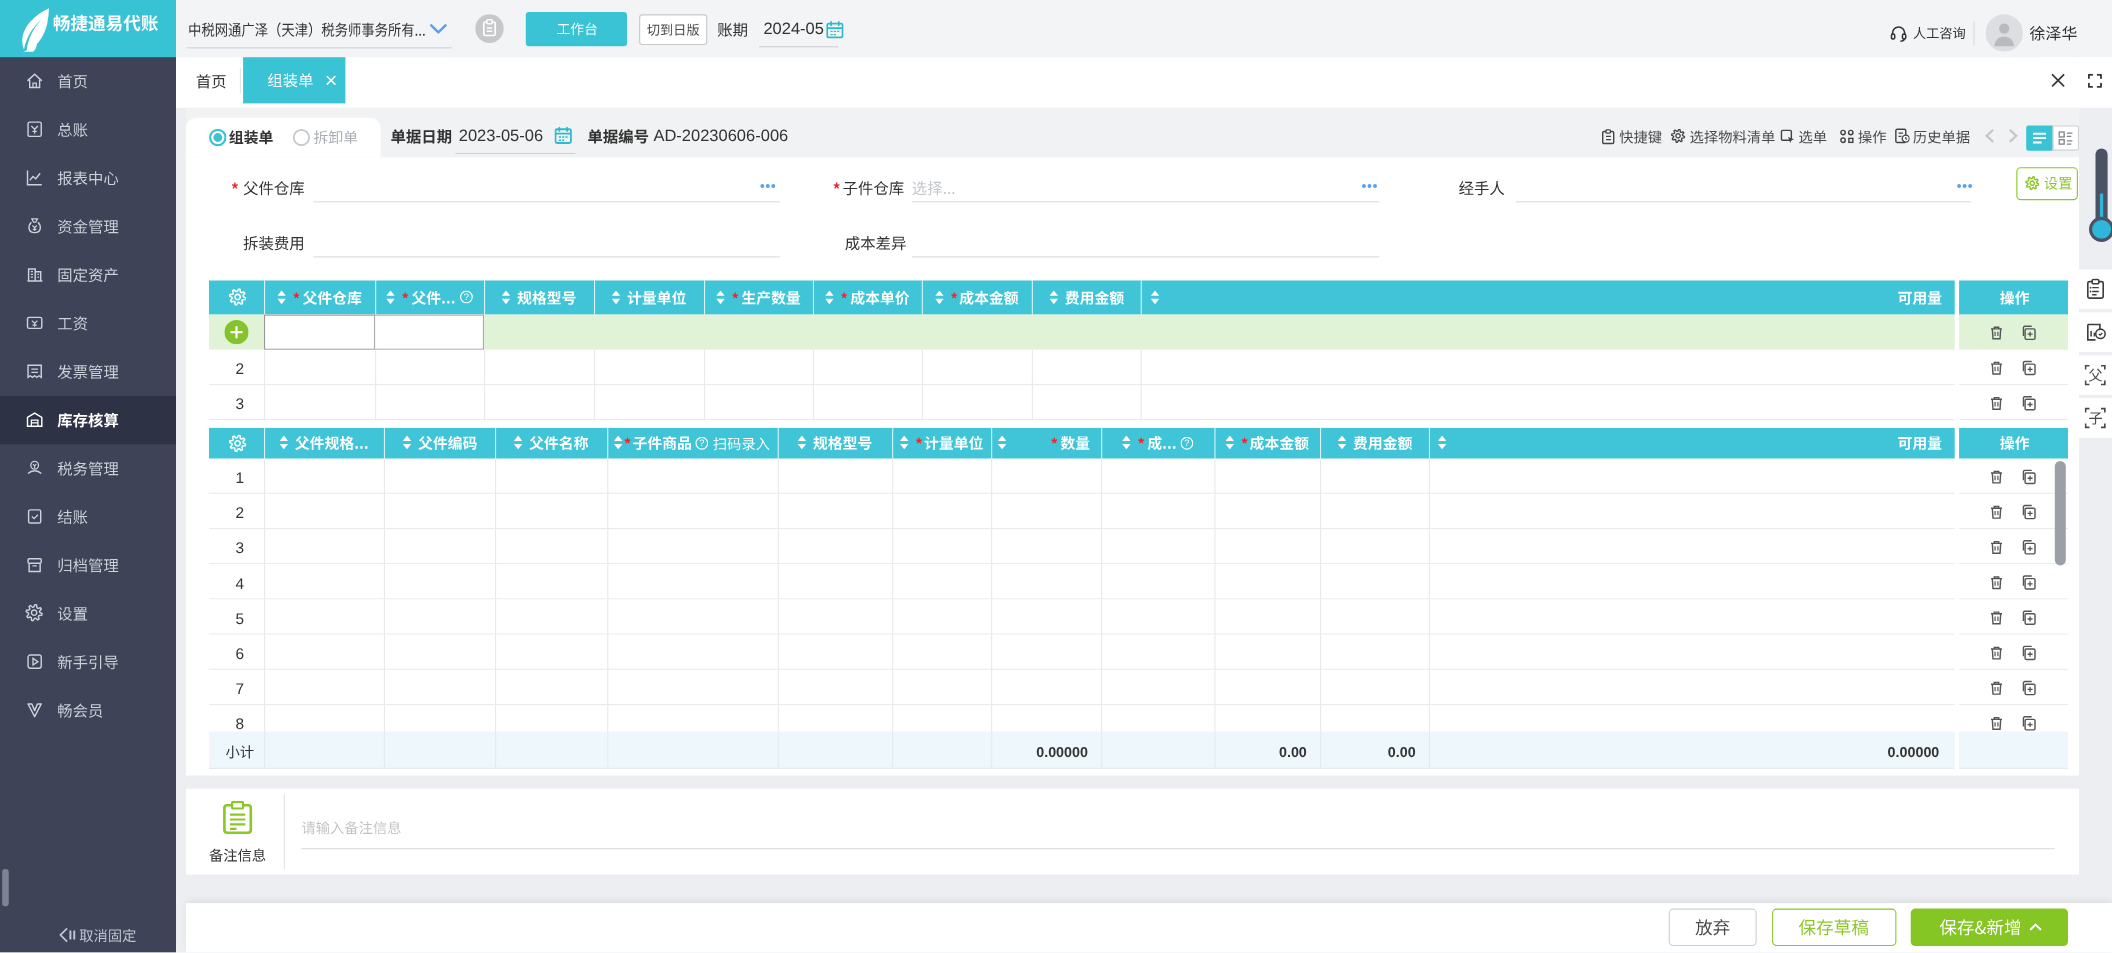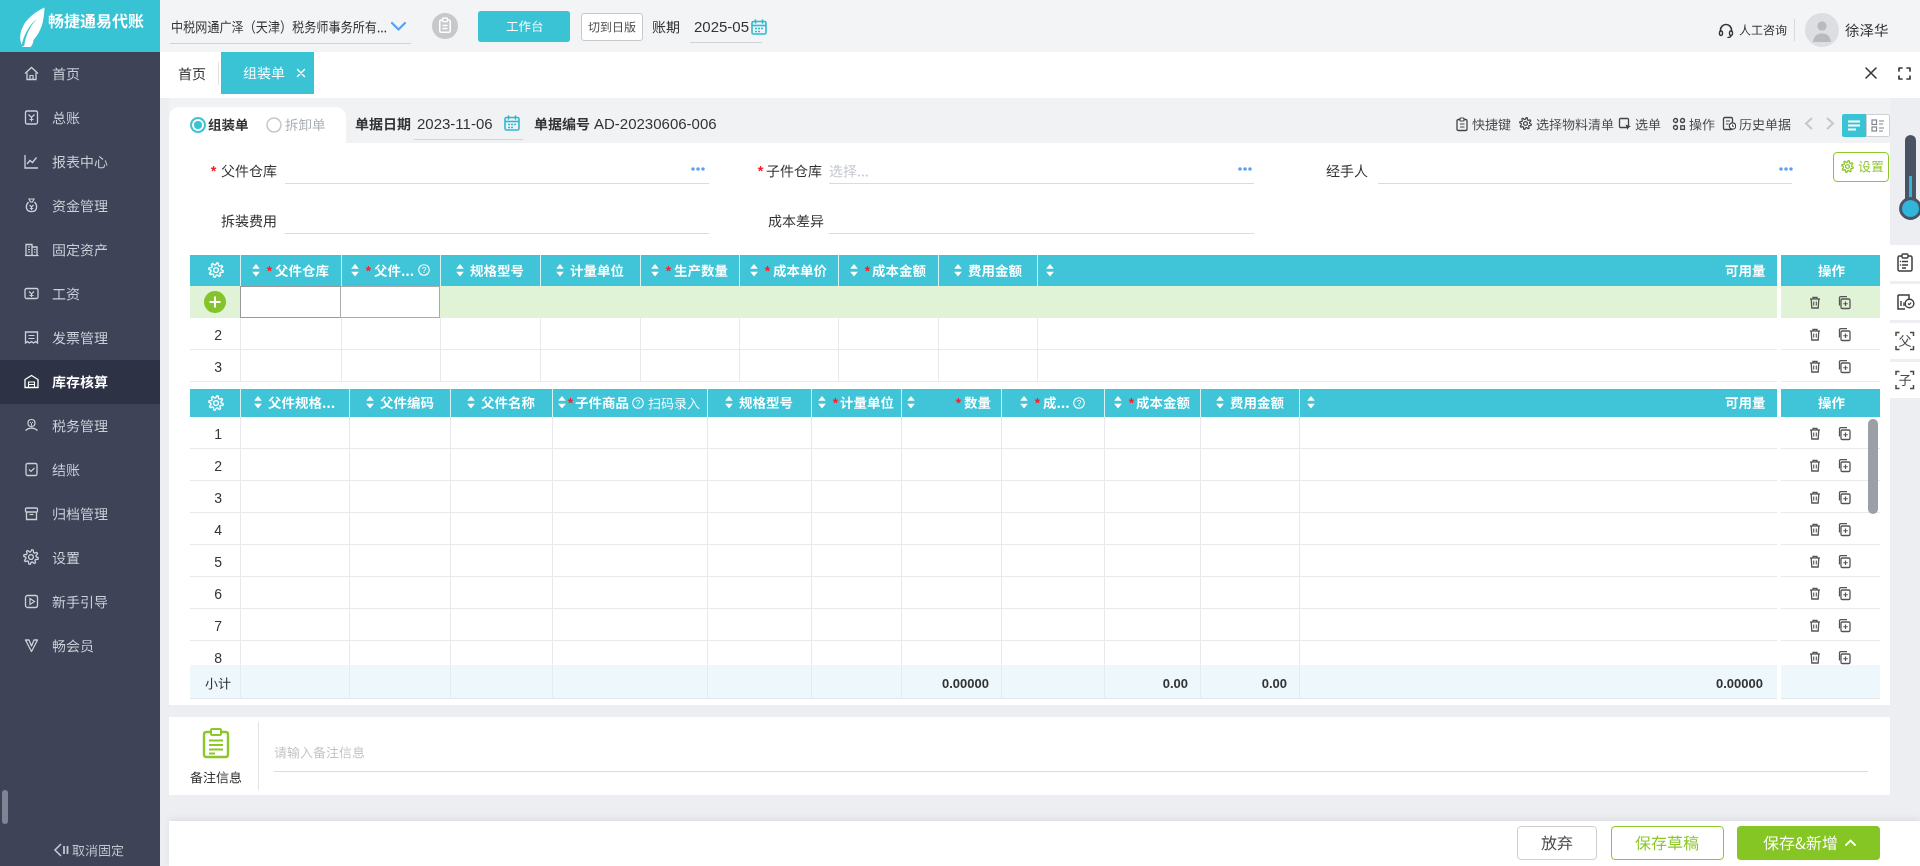--- a/index.html
+++ b/index.html
@@ -37,21 +37,21 @@
       </g>
     </svg>
   </div>
 <div style="position:absolute;left:652px;top:20.0px;width:28px;height:14px;">
     <svg width="28" height="14" viewBox="0 0 28 14" style="overflow:visible;display:block">
       <g>
         <path d="M3.0 3.0V7.0C3.0 8.8 2.8 11.3 0.5 12.7C0.7 12.9 1.0 13.2 1.1 13.4C3.6 11.7 3.8 9.1 3.8 7.0V3.0ZM3.5 10.5C4.1 11.3 4.9 12.3 5.2 13.0L5.9 12.4C5.6 11.8 4.8 10.8 4.1 10.0ZM1.2 1.2V9.8H2.0V2.1H4.7V9.8H5.6V1.2ZM11.8 1.2C11.1 2.6 9.9 3.9 8.6 4.8C8.9 5.0 9.2 5.4 9.4 5.6C10.7 4.6 11.9 3.1 12.8 1.5ZM7.0 13.5C7.2 13.3 7.6 13.2 10.3 12.1C10.3 11.8 10.2 11.4 10.2 11.1L8.2 11.9V7.0H9.3C10.0 9.6 11.1 11.9 12.8 13.1C13.0 12.9 13.3 12.5 13.5 12.3C12.0 11.3 10.9 9.3 10.3 7.0H13.2V6.0H8.2V0.8H7.2V6.0H5.9V7.0H7.2V11.7C7.2 12.3 6.8 12.5 6.6 12.7C6.7 12.9 6.9 13.3 7.0 13.5Z M16.5 10.3C16.1 11.3 15.3 12.2 14.5 12.8C14.8 13.0 15.2 13.3 15.4 13.4C16.2 12.7 17.0 11.7 17.5 10.6ZM18.5 10.8C19.0 11.4 19.7 12.3 19.9 12.9L20.8 12.4C20.5 11.8 19.9 11.0 19.3 10.3ZM26.0 2.2V4.5H23.1V2.2ZM22.1 1.3V6.3C22.1 8.4 22.0 11.0 20.8 12.9C21.1 13.0 21.5 13.3 21.7 13.5C22.5 12.2 22.9 10.4 23.0 8.7H26.0V12.1C26.0 12.3 25.9 12.4 25.7 12.4C25.5 12.4 24.8 12.4 24.0 12.4C24.2 12.6 24.3 13.1 24.4 13.4C25.4 13.4 26.1 13.4 26.4 13.2C26.9 13.0 27.0 12.7 27.0 12.1V1.3ZM26.0 5.4V7.7H23.1C23.1 7.2 23.1 6.8 23.1 6.3V5.4ZM19.4 0.7V2.4H16.9V0.7H15.9V2.4H14.7V3.4H15.9V9.1H14.5V10.0H21.4V9.1H20.4V3.4H21.4V2.4H20.4V0.7ZM16.9 3.4H19.4V4.6H16.9ZM16.9 5.4H19.4V6.8H16.9ZM16.9 7.7H19.4V9.1H16.9Z" fill="#333333"></path>
       </g>
     </svg>
   </div>
-<div style="position:absolute;left:694px;top:16.2px;font:normal 15px 'Liberation Sans',sans-serif;color:#333333;letter-spacing:0;white-space:nowrap;line-height:22px">2025-05</div>
+<div style="position:absolute;left:694px;top:16.2px;font:normal 15px 'Liberation Sans',sans-serif;color:#333333;letter-spacing:0;white-space:nowrap;line-height:22px">2024-05</div>
 <div style="position:absolute;left:690px;top:42px;width:72px;height:1px;background:#cfd2d6"></div>
 <svg style="position:absolute;left:751px;top:19px" width="16" height="17" viewBox="0 0 16 17" fill="none">
     <rect x="1" y="2.5" width="14" height="12.5" rx="1.5" stroke="#2fb9ce" stroke-width="1.6"></rect>
     <path d="M1 6.5H15" stroke="#2fb9ce" stroke-width="1.6"></path>
     <path d="M4.5 1v3M11.5 1v3" stroke="#2fb9ce" stroke-width="1.6" stroke-linecap="round"></path>
     <path d="M4 9.5h2M7 9.5h2M10 9.5h2M4 12.5h2M7 12.5h2" stroke="#2fb9ce" stroke-width="1.3"></path>
   </svg>
 <svg style="position:absolute;left:1718px;top:22px" width="16" height="16" viewBox="0 0 16 16" fill="none">
     <path d="M2.5 9.5V8a5.5 5.5 0 0 1 11 0v1.5" stroke="#333" stroke-width="1.5"></path>
     <rect x="1.5" y="9" width="3" height="4.5" rx="1.4" stroke="#333" stroke-width="1.4"></rect>
@@ -136,21 +136,21 @@
       </g>
     </svg>
   </div>
 <div style="position:absolute;left:355px;top:117.0px;width:56px;height:14px;">
     <svg width="56" height="14" viewBox="0 0 56 14" style="overflow:visible;display:block">
       <g>
         <path d="M3.6 6.4H6.1V7.4H3.6ZM7.8 6.4H10.5V7.4H7.8ZM3.6 4.2H6.1V5.1H3.6ZM7.8 4.2H10.5V5.1H7.8ZM9.5 0.5C9.3 1.2 8.8 2.1 8.3 2.8H5.3L5.9 2.5C5.7 1.9 5.0 1.1 4.5 0.5L3.0 1.1C3.4 1.6 3.9 2.3 4.2 2.8H1.9V8.8H6.1V9.7H0.7V11.2H6.1V13.5H7.8V11.2H13.4V9.7H7.8V8.8H12.2V2.8H10.2C10.6 2.3 11.0 1.7 11.4 1.1Z M20.8 9.1V13.6H22.2V13.2H25.6V13.6H27.1V9.1H24.6V7.7H27.5V6.3H24.6V5.1H27.1V1.0H19.3V5.3C19.3 7.5 19.2 10.6 17.8 12.6C18.2 12.8 18.9 13.3 19.2 13.6C20.3 12.0 20.7 9.8 20.9 7.7H23.0V9.1ZM21.0 2.4H25.5V3.6H21.0ZM21.0 5.1H23.0V6.3H21.0L21.0 5.3ZM22.2 11.8V10.4H25.6V11.8ZM16.0 0.4V3.1H14.5V4.6H16.0V7.1L14.3 7.5L14.7 9.1L16.0 8.8V11.6C16.0 11.8 15.9 11.8 15.8 11.8C15.6 11.9 15.1 11.9 14.6 11.8C14.8 12.3 15.0 13.0 15.0 13.4C15.9 13.4 16.5 13.3 17.0 13.1C17.4 12.8 17.5 12.4 17.5 11.6V8.3L19.0 7.9L18.8 6.4L17.5 6.7V4.6H18.9V3.1H17.5V0.4Z M31.9 7.6H38.1V10.8H31.9ZM31.9 6.0V3.0H38.1V6.0ZM30.2 1.3V13.4H31.9V12.5H38.1V13.4H39.9V1.3Z M44.2 10.3C43.8 11.2 43.0 12.1 42.3 12.6C42.7 12.8 43.3 13.3 43.7 13.6C44.4 12.9 45.2 11.8 45.8 10.8ZM53.5 2.6V4.2H51.5V2.6ZM46.2 11.0C46.8 11.6 47.5 12.5 47.8 13.1L48.9 12.4L48.8 12.7C49.1 12.8 49.8 13.3 50.1 13.6C50.9 12.3 51.2 10.6 51.4 8.9H53.5V11.7C53.5 11.9 53.4 12.0 53.2 12.0C53.0 12.0 52.3 12.0 51.7 12.0C52.0 12.4 52.2 13.1 52.2 13.6C53.3 13.6 54.0 13.5 54.5 13.3C55.0 13.0 55.1 12.5 55.1 11.7V1.1H49.9V6.2C49.9 8.0 49.8 10.4 49.0 12.2C48.7 11.6 48.0 10.8 47.5 10.3ZM53.5 5.7V7.4H51.5L51.5 6.2V5.7ZM46.9 0.6V2.1H45.2V0.6H43.7V2.1H42.6V3.5H43.7V8.8H42.4V10.2H49.4V8.8H48.5V3.5H49.4V2.1H48.5V0.6ZM45.2 3.5H46.9V4.4H45.2ZM45.2 5.6H46.9V6.5H45.2ZM45.2 7.8H46.9V8.8H45.2Z" fill="#333333"></path>
       </g>
     </svg>
   </div>
-<div style="position:absolute;left:417px;top:113.2px;font:normal 15px 'Liberation Sans',sans-serif;color:#333333;letter-spacing:0;white-space:nowrap;line-height:22px">2023-11-06</div>
+<div style="position:absolute;left:417px;top:113.2px;font:normal 15px 'Liberation Sans',sans-serif;color:#333333;letter-spacing:0;white-space:nowrap;line-height:22px">2023-05-06</div>
 <svg style="position:absolute;left:504px;top:115px" width="16" height="17" viewBox="0 0 16 17" fill="none">
     <rect x="1" y="2.5" width="14" height="12.5" rx="1.5" stroke="#2fb9ce" stroke-width="1.6"></rect>
     <path d="M1 6.5H15" stroke="#2fb9ce" stroke-width="1.6"></path>
     <path d="M4.5 1v3M11.5 1v3" stroke="#2fb9ce" stroke-width="1.6" stroke-linecap="round"></path>
     <path d="M4 9.5h2M7 9.5h2M10 9.5h2M4 12.5h2M7 12.5h2" stroke="#2fb9ce" stroke-width="1.3"></path>
   </svg>
 <div style="position:absolute;left:414px;top:139px;width:109px;height:1px;background:#cfd2d6"></div>
 <div style="position:absolute;left:534px;top:117.0px;width:56px;height:14px;">
     <svg width="56" height="14" viewBox="0 0 56 14" style="overflow:visible;display:block">
       <g>

